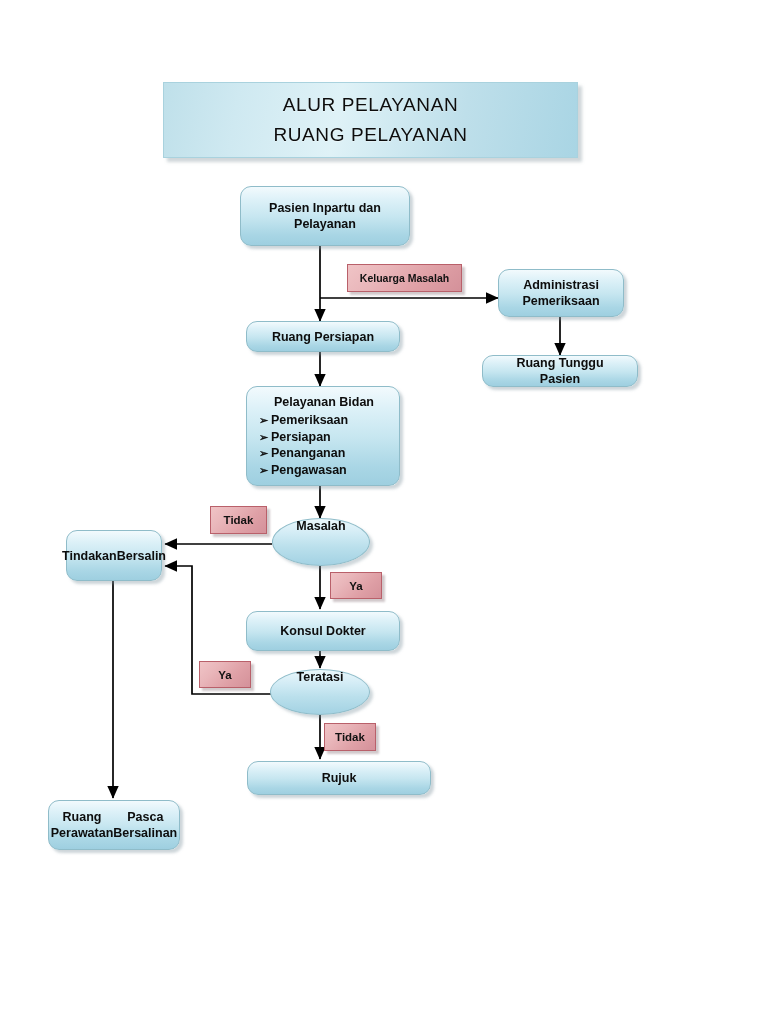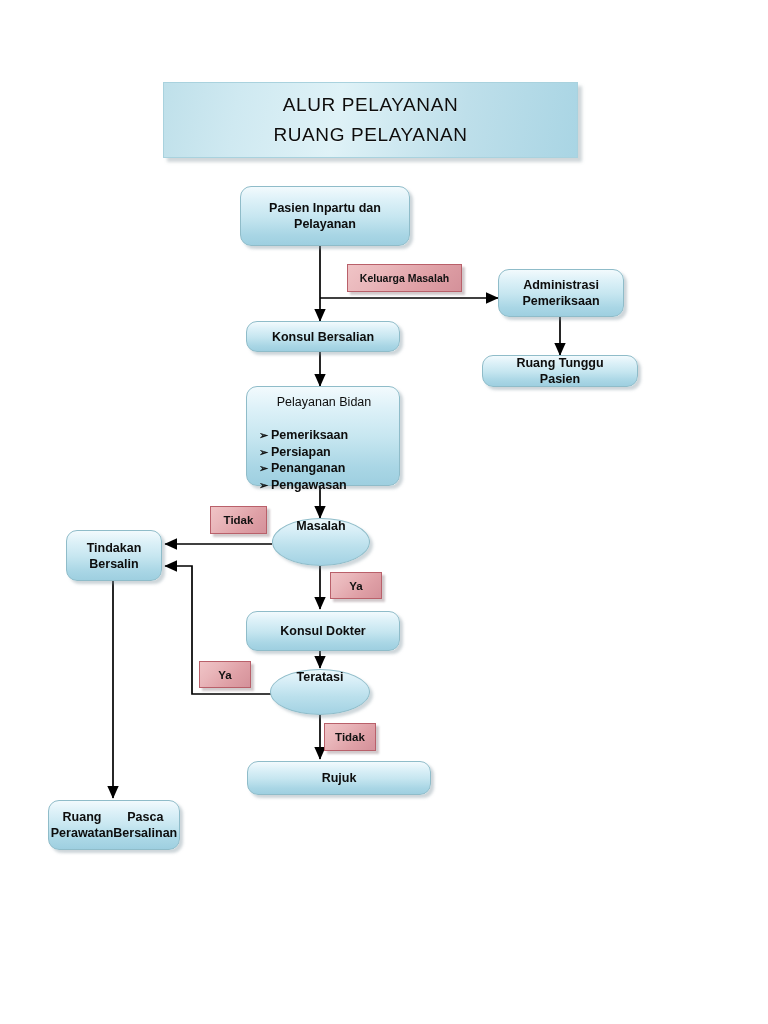--- a/index.html
+++ b/index.html
@@ -52,24 +52,24 @@
   }
 
   
   .node.listnode{
     display:block;
     padding:7px 8px 6px 10px;
     text-align:left;
   }
   .listnode .lt{
     text-align:center;
-    font-weight:normal;
+    font-weight:bold;
     font-size:12.5px;
     line-height:17px;
-    margin-bottom:16px;
+    margin-bottom:1px;
   }
   .listnode ul{list-style:none;margin:0;padding:0;}
   .listnode li{
     font-weight:bold;
     font-size:12.5px;
     line-height:16.5px;
     white-space:nowrap;
     padding-left:2px;
   }
   .listnode li .bul{
@@ -155,38 +155,38 @@
   <div class="node" style="left:498px;top:269px;width:126px;height:48px;flex-direction:column;">
     <span>Administrasi</span>
     <span>Pemeriksaan</span>
   </div>
 
   <div class="node" style="left:482px;top:355px;width:156px;height:32px;">
     <span>Ruang Tunggu Pasien</span>
   </div>
 
   <div class="node" style="left:246px;top:321px;width:154px;height:31px;">
-    <span>Konsul Bersalian</span>
+    <span>Ruang Persiapan</span>
   </div>
 
   <div class="node listnode" style="left:246px;top:386px;width:154px;height:100px;">
     <div class="lt">Pelayanan Bidan</div>
     <ul>
       <li><span class="bul">➢</span><span>Pemeriksaan</span></li>
       <li><span class="bul">➢</span><span>Persiapan</span></li>
       <li><span class="bul">➢</span><span>Penanganan</span></li>
       <li><span class="bul">➢</span><span>Pengawasan</span></li>
     </ul>
   </div>
 
   <div class="decision" style="left:272px;top:518px;width:98px;height:48px;">
     <span>Masalah</span>
   </div>
 
-  <div class="node" style="left:66px;top:530px;width:96px;height:51px;flex-direction:column;">
+  <div class="node" style="left:66px;top:530px;width:96px;height:51px;flex-direction:row;">
     <span>Tindakan</span>
     <span>Bersalin</span>
   </div>
 
   <div class="node" style="left:246px;top:611px;width:154px;height:40px;">
     <span>Konsul Dokter</span>
   </div>
 
   <div class="decision" style="left:270px;top:669px;width:100px;height:46px;">
     <span>Teratasi</span>

